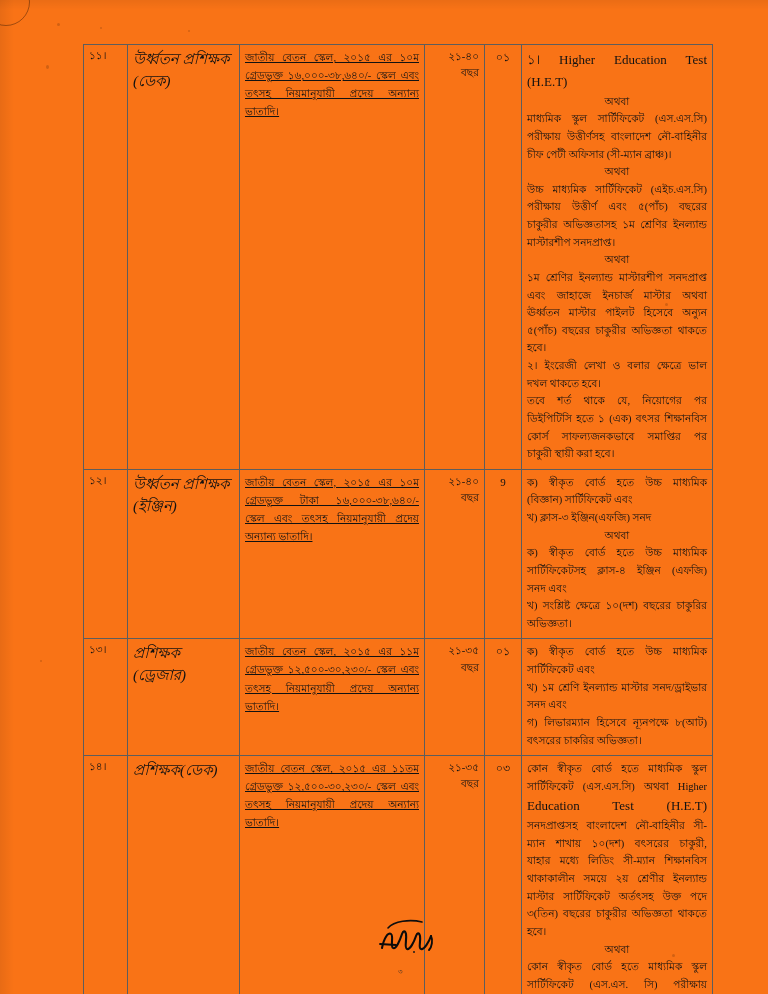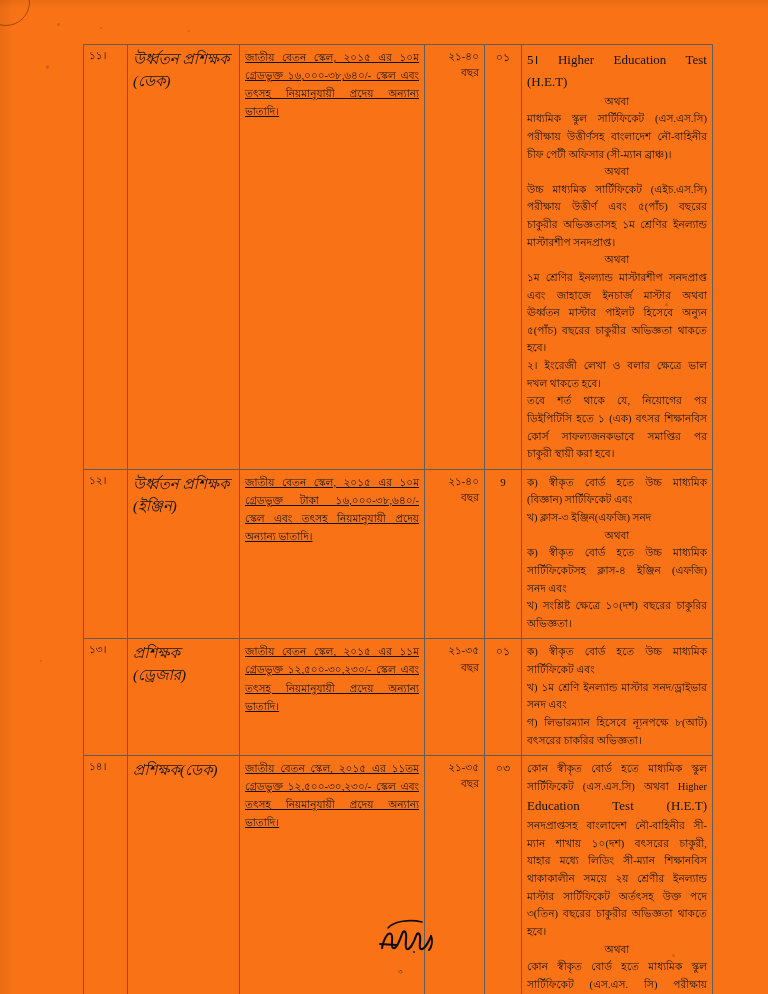--- a/index.html
+++ b/index.html
@@ -195,21 +195,21 @@
             <span class="qline">গ্রেডভুক্ত ১৬,০০০-৩৮,৬৪০/- স্কেল এবং</span>
             <span class="qline">তৎসহ নিয়মানুযায়ী প্রদেয় অন্যান্য</span>
             <span class="qline flush">ভাতাদি।</span>
           </td>
           <td class="cell-age">
             <span class="qline">২১-৪০</span>
             <span class="qline">বছর</span>
           </td>
           <td class="cell-num">০১</td>
           <td class="cell-qual">
-            <span class="het-head">5।   Higher   Education   Test</span>
+            <span class="het-head">১।   Higher   Education   Test</span>
             <span class="het-head2">(H.E.T)</span>
             <span class="qline center">অথবা</span>
             <span class="qline">মাধ্যমিক স্কুল সার্টিফিকেট (এস.এস.সি)</span>
             <span class="qline">পরীক্ষায় উত্তীর্ণসহ বাংলাদেশ নৌ-বাহিনীর</span>
             <span class="qline flush">চীফ পেটী অফিসার (সী-ম্যান ব্রাঞ্চ)।</span>
             <span class="qline center">অথবা</span>
             <span class="qline">উচ্চ মাধ্যমিক সার্টিফিকেট (এইচ.এস.সি)</span>
             <span class="qline">পরীক্ষায় উত্তীর্ণ এবং ৫(পাঁচ) বছরের</span>
             <span class="qline">চাকুরীর অভিজ্ঞতাসহ ১ম শ্রেণির ইনল্যান্ড</span>
             <span class="qline flush">মাস্টারশীপ সনদপ্রাপ্ত।</span>

